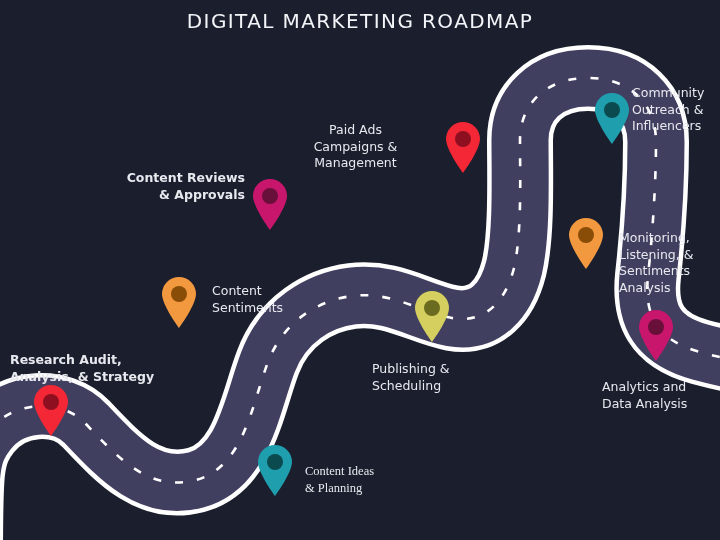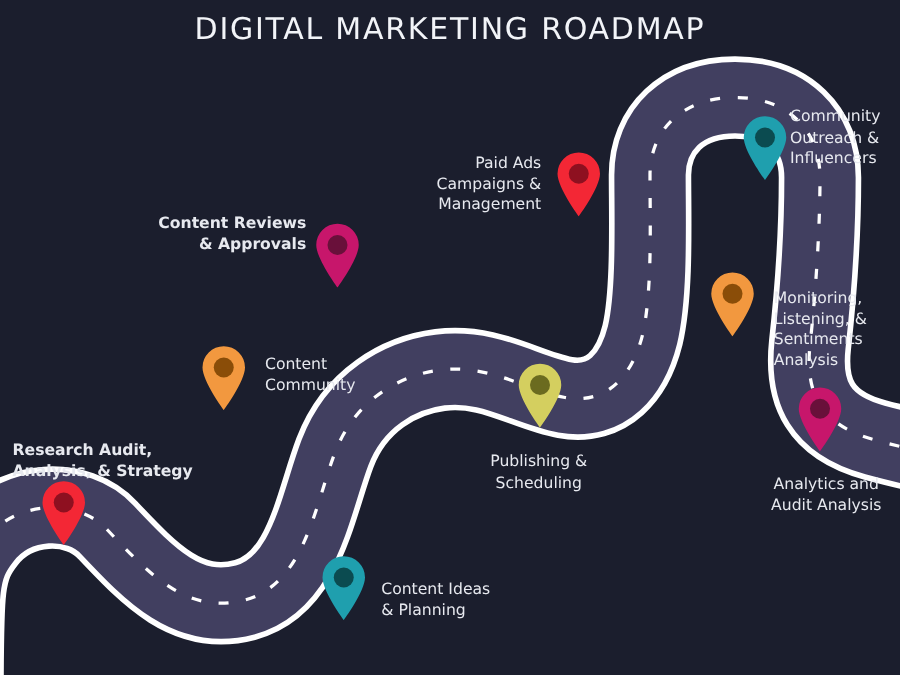--- a/index.html
+++ b/index.html
@@ -15,21 +15,21 @@
     overflow: hidden;
     font-family: "DejaVu Sans", "Liberation Sans", sans-serif;
   }
   #title {
     position: absolute;
     left: 0;
     top: 9px;
     width: 720px;
     text-align: center;
     color: #f2f4f8;
-    font-size: 24px;
+    font-size: 20px;
     letter-spacing: 1.4px;
     font-weight: 400;
     font-family: "DejaVu Sans", "Liberation Sans", sans-serif;
     white-space: nowrap;
   }
   #roadsvg {
     position: absolute;
     left: 0;
     top: 0;
   }
@@ -41,21 +41,21 @@
   .label {
     position: absolute;
     color: #e7e9ef;
     font-size: 12.5px;
     line-height: 16.5px;
     white-space: pre;
     font-family: "DejaVu Sans", "Liberation Sans", sans-serif;
   }
   .label.r { text-align: right; }
   .label.l { text-align: left; }
-  .label.c { text-align: center; }
+  .label.c { }
 </style>
 </head>
 <body>
 
 <div id="stage" style="background: rgb(27, 30, 45);">
 
   <svg id="roadsvg" width="720" height="540" viewBox="0 0 720 540">
 
     <path id="road-edge" fill="none" stroke="#ffffff" stroke-width="66" stroke-linecap="round" stroke-linejoin="round" d="M -30 560 C -30 470 -30 455 -12 432 C 12 400 62 398 86 424 C 120 460 150 492 196 480 C 244 467 252 404 268 362 C 284 320 320 300 352 296 C 392 291 420 312 452 318 C 486 324 506 300 514 268 C 522 234 520 176 520 140 C 520 104 546 78 588 78 C 630 78 656 104 656 142 C 656 186 652 240 648 276 C 644 314 656 340 700 352 C 726 359 740 362 760 364"></path>
 
@@ -70,39 +70,39 @@
       <div class="pin" style="left: 31px; top: 383px;"><svg viewBox="0 0 40 54" width="40" height="54">
           <path d="M20 53 C20 53 3 30 3 19 A17 17 0 0 1 37 19 C37 30 20 53 20 53 Z" fill="#f32735"></path>
           <circle cx="20" cy="19" r="8" fill="#8e1020"></circle>
         </svg></div>
       <div class="label l" style="left: 10px; top: 352px; width: 170px; color: rgb(231, 233, 239); font-weight: bold;">Research Audit,
 Analysis, &amp; Strategy</div>
       <div class="pin" style="left: 255px; top: 443px;"><svg viewBox="0 0 40 54" width="40" height="54">
           <path d="M20 53 C20 53 3 30 3 19 A17 17 0 0 1 37 19 C37 30 20 53 20 53 Z" fill="#1f9fae"></path>
           <circle cx="20" cy="19" r="8" fill="#0b4b50"></circle>
         </svg></div>
-      <div class="label l" style="left: 305px; top: 463px; width: 150px; color: rgb(231, 233, 239);">Content Ideas
+      <div class="label l" style="left: 305px; top: 463px; width: 150px; color: rgb(231, 233, 239); font-family: Liberation Serif, serif;">Content Ideas
 &amp; Planning</div>
       <div class="pin" style="left: 159px; top: 275px;"><svg viewBox="0 0 40 54" width="40" height="54">
           <path d="M20 53 C20 53 3 30 3 19 A17 17 0 0 1 37 19 C37 30 20 53 20 53 Z" fill="#f2983f"></path>
           <circle cx="20" cy="19" r="8" fill="#8a4d08"></circle>
         </svg></div>
       <div class="label l" style="left: 212px; top: 283px; width: 140px; color: rgb(231, 233, 239);">Content
-Community</div>
+Sentiments</div>
       <div class="pin" style="left: 250px; top: 177px;"><svg viewBox="0 0 40 54" width="40" height="54">
           <path d="M20 53 C20 53 3 30 3 19 A17 17 0 0 1 37 19 C37 30 20 53 20 53 Z" fill="#c7166b"></path>
           <circle cx="20" cy="19" r="8" fill="#69103a"></circle>
         </svg></div>
       <div class="label r" style="left: 75px; top: 170px; width: 170px; color: rgb(231, 233, 239); font-weight: bold;">Content Reviews
 &amp; Approvals</div>
       <div class="pin" style="left: 443px; top: 120px;"><svg viewBox="0 0 40 54" width="40" height="54">
           <path d="M20 53 C20 53 3 30 3 19 A17 17 0 0 1 37 19 C37 30 20 53 20 53 Z" fill="#f32735"></path>
           <circle cx="20" cy="19" r="8" fill="#8e1020"></circle>
         </svg></div>
-      <div class="label r" style="left: 278px; top: 122px; width: 155px; color: rgb(231, 233, 239);">Paid Ads
+      <div class="label r" style="left: 278px; top: 122px; width: 155px; color: rgb(231, 233, 239); text-align: center;">Paid Ads
 Campaigns &amp;
 Management</div>
       <div class="pin" style="left: 592px; top: 91px;"><svg viewBox="0 0 40 54" width="40" height="54">
           <path d="M20 53 C20 53 3 30 3 19 A17 17 0 0 1 37 19 C37 30 20 53 20 53 Z" fill="#1f9fae"></path>
           <circle cx="20" cy="19" r="8" fill="#0b4b50"></circle>
         </svg></div>
       <div class="label l" style="left: 632px; top: 85px; width: 90px; color: rgb(231, 233, 239);">Community
 Outreach &amp;
 Influencers</div>
       <div class="pin" style="left: 566px; top: 216px;"><svg viewBox="0 0 40 54" width="40" height="54">
@@ -111,21 +111,21 @@
         </svg></div>
       <div class="label l" style="left: 619px; top: 230px; width: 100px; color: rgb(231, 233, 239);">Monitoring,
 Listening, &amp;
 Sentiments
 Analysis</div>
       <div class="pin" style="left: 636px; top: 308px;"><svg viewBox="0 0 40 54" width="40" height="54">
           <path d="M20 53 C20 53 3 30 3 19 A17 17 0 0 1 37 19 C37 30 20 53 20 53 Z" fill="#c7166b"></path>
           <circle cx="20" cy="19" r="8" fill="#69103a"></circle>
         </svg></div>
       <div class="label c" style="left: 602px; top: 379px; width: 118px; color: rgb(231, 233, 239);">Analytics and
-Audit Analysis</div>
+Data Analysis</div>
       <div class="pin" style="left: 412px; top: 289px;"><svg viewBox="0 0 40 54" width="40" height="54">
           <path d="M20 53 C20 53 3 30 3 19 A17 17 0 0 1 37 19 C37 30 20 53 20 53 Z" fill="#d4cf5f"></path>
           <circle cx="20" cy="19" r="8" fill="#6b6b1f"></circle>
         </svg></div>
       <div class="label c" style="left: 372px; top: 361px; width: 118px; color: rgb(231, 233, 239);">Publishing &amp;
 Scheduling</div>
     </div>
 
 </div>
 

